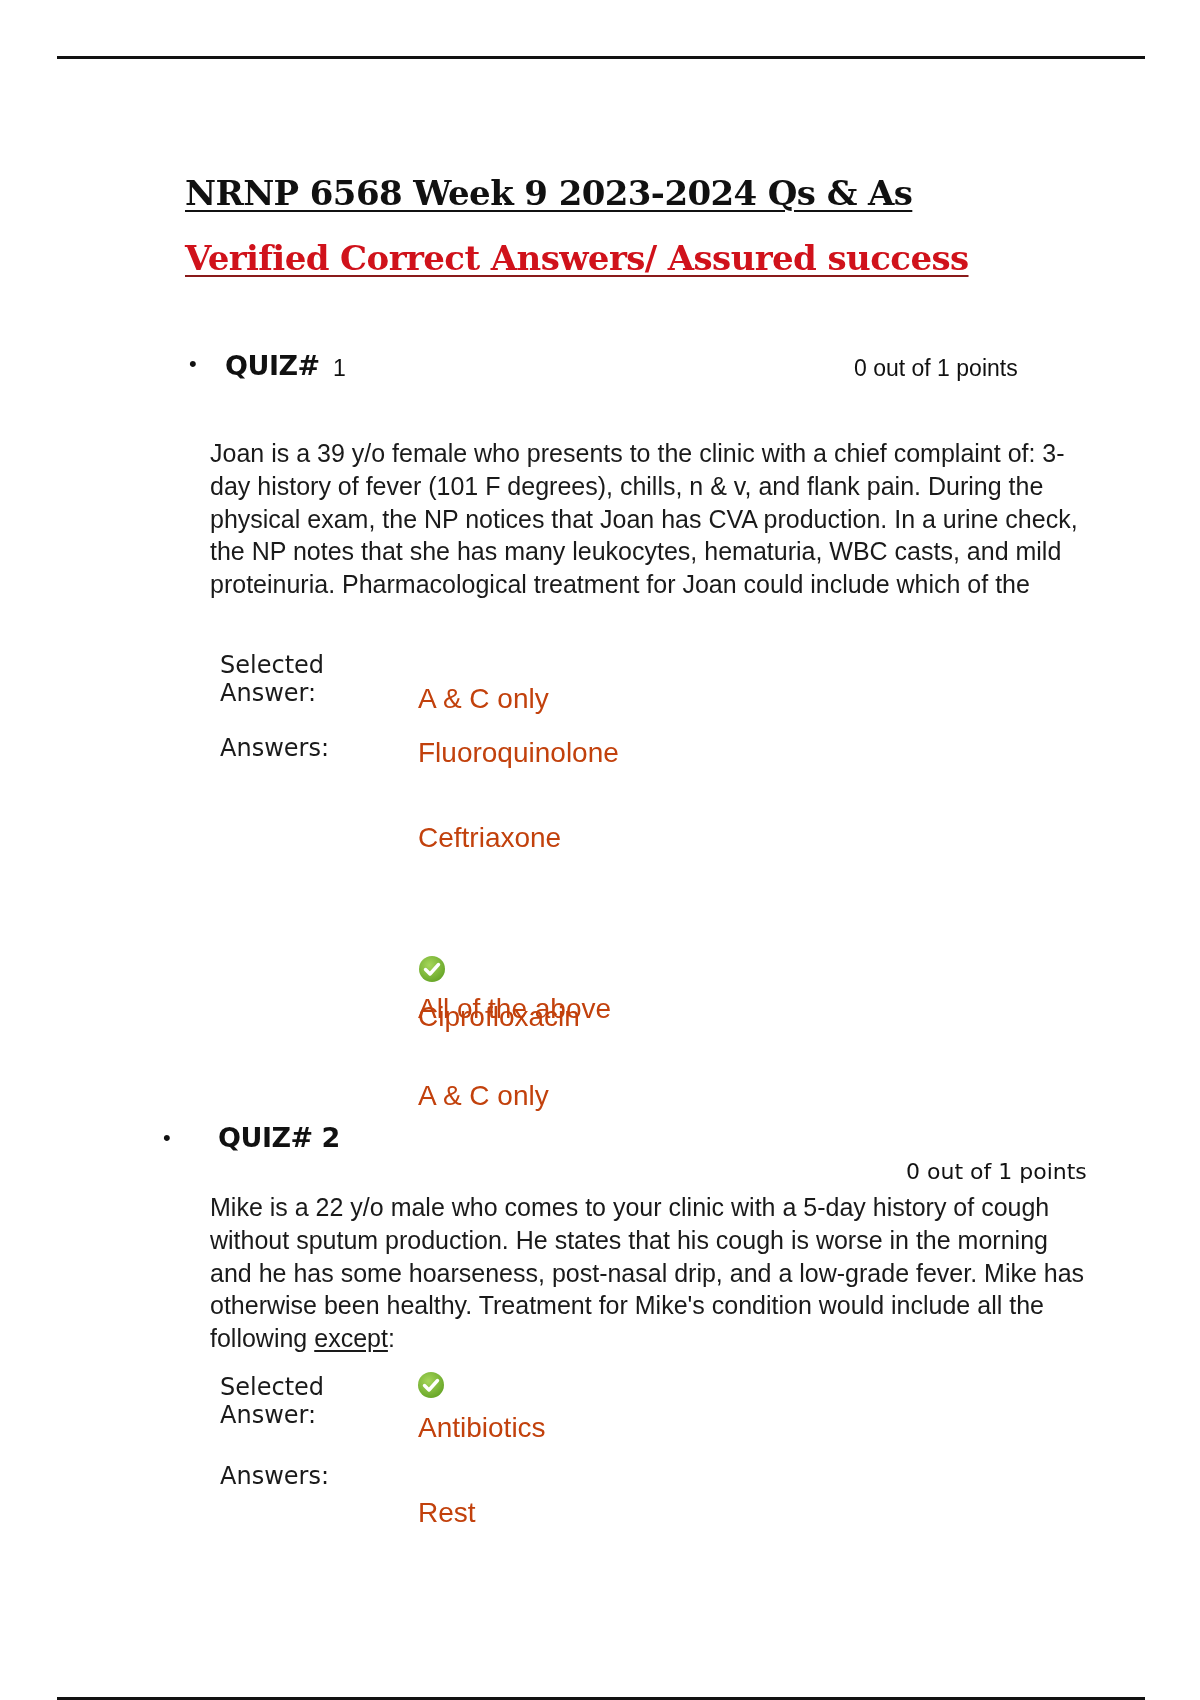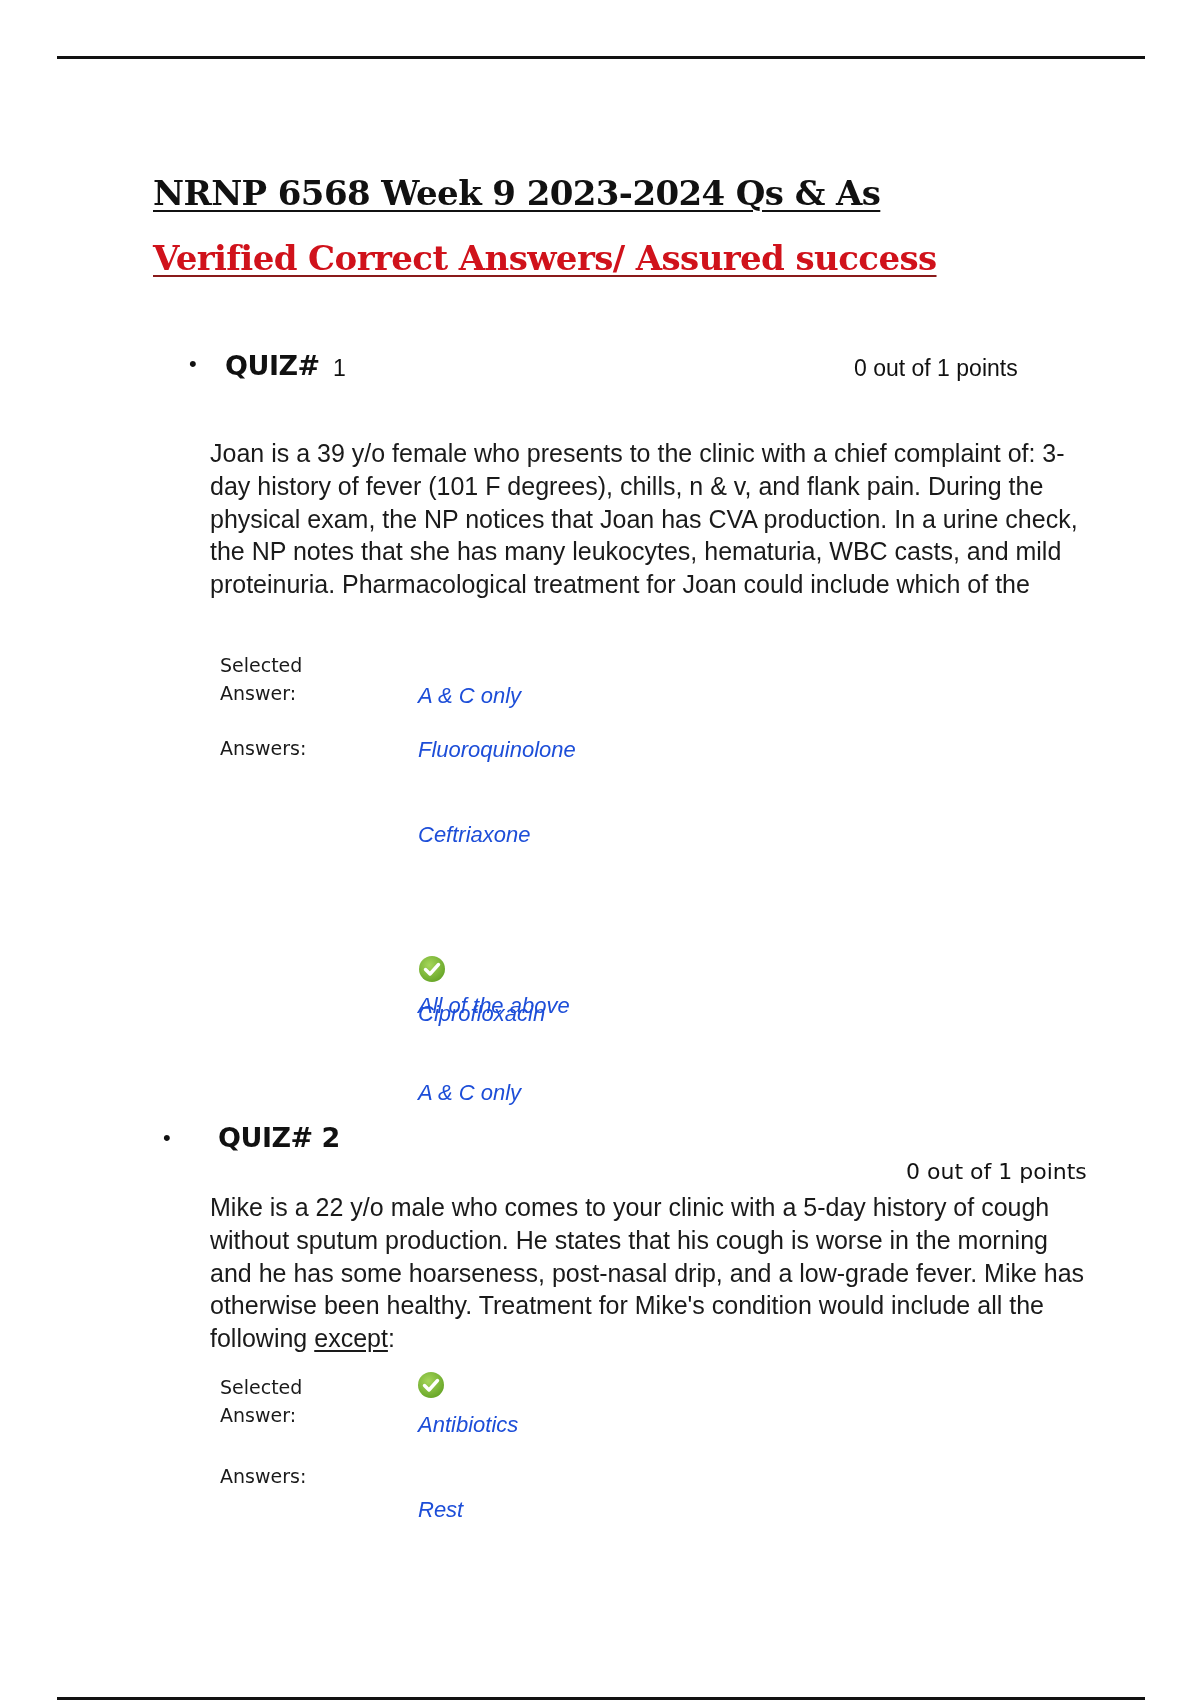--- a/index.html
+++ b/index.html
@@ -1,31 +1,31 @@
 <!DOCTYPE html>
 <html><head>
 <meta charset="utf-8">
 <style>
   html, body { margin:0; padding:0; background:#ffffff; }
   body { width:1200px; height:1700px; position:relative; overflow:hidden; color:#111; }
   .rule { position:absolute; left:57px; width:1088px; height:3px; background:#111; }
   .abs { position:absolute; white-space:nowrap; }
-  .title { font-family:"DejaVu Serif","Liberation Serif",serif; font-weight:bold; font-size:34px; letter-spacing:-0.6px; text-decoration:underline; text-decoration-thickness:2px; text-underline-offset:5px; }
+  .title { font-family:"DejaVu Serif","Liberation Serif",serif; font-weight:bold; font-size:34px; letter-spacing:-0.6px; text-decoration:underline; text-decoration-thickness:2px; text-underline-offset:5px;margin-left:32px; }
   .title.black { color:#111; }
   .title.red { color:#d0121b; text-decoration-color:#8a1a1a;text-align:right; }
   .bullet { font-family:"Liberation Sans",sans-serif; font-size:22px; }
   .quiz-label { font-family:"DejaVu Sans",sans-serif; font-weight:bold; font-size:27px; letter-spacing:-0.5px; }
   .quiz-num { font-family:"Liberation Sans",sans-serif; font-size:23px; }
   .points-a { font-family:"Liberation Sans",sans-serif; font-size:23px; }
   .points-b { font-family:"DejaVu Sans",sans-serif; font-size:22px; }
   .para { position:absolute; left:210px; width:900px; font-family:"Liberation Sans",sans-serif; font-size:25px; line-height:32.8px; color:#1a1a1a; }
   .para .ln { display:block; white-space:nowrap; }
   .para u { text-underline-offset:3px;text-decoration:underline; }
-  .lbl { font-family:"DejaVu Sans",sans-serif; font-size:19px; line-height:28px; color:#1a1a1a; }
-  .ans { font-family:"Liberation Sans",sans-serif; font-size:22px; color:#1d4ed8;font-style:italic; }
+  .lbl { font-family:"DejaVu Sans",sans-serif; font-size:24px; line-height:28px; color:#1a1a1a; }
+  .ans { font-family:"Liberation Sans",sans-serif; font-size:28px; color:#c2410c; }
   .check { position:absolute; width:28px; height:28px; }
 </style>
 </head>
 <body>
 
 <div class="rule" style="top:56px;"></div>
 <div class="rule" style="top:1697px;"></div>
 
 <div class="abs title black" style="left:153px; top:173px;">NRNP 6568 Week 9 2023-2024 Qs &amp; As</div>
 <div class="abs title red" style="left:153px; top:238px;">Verified Correct Answers/ Assured success</div>

